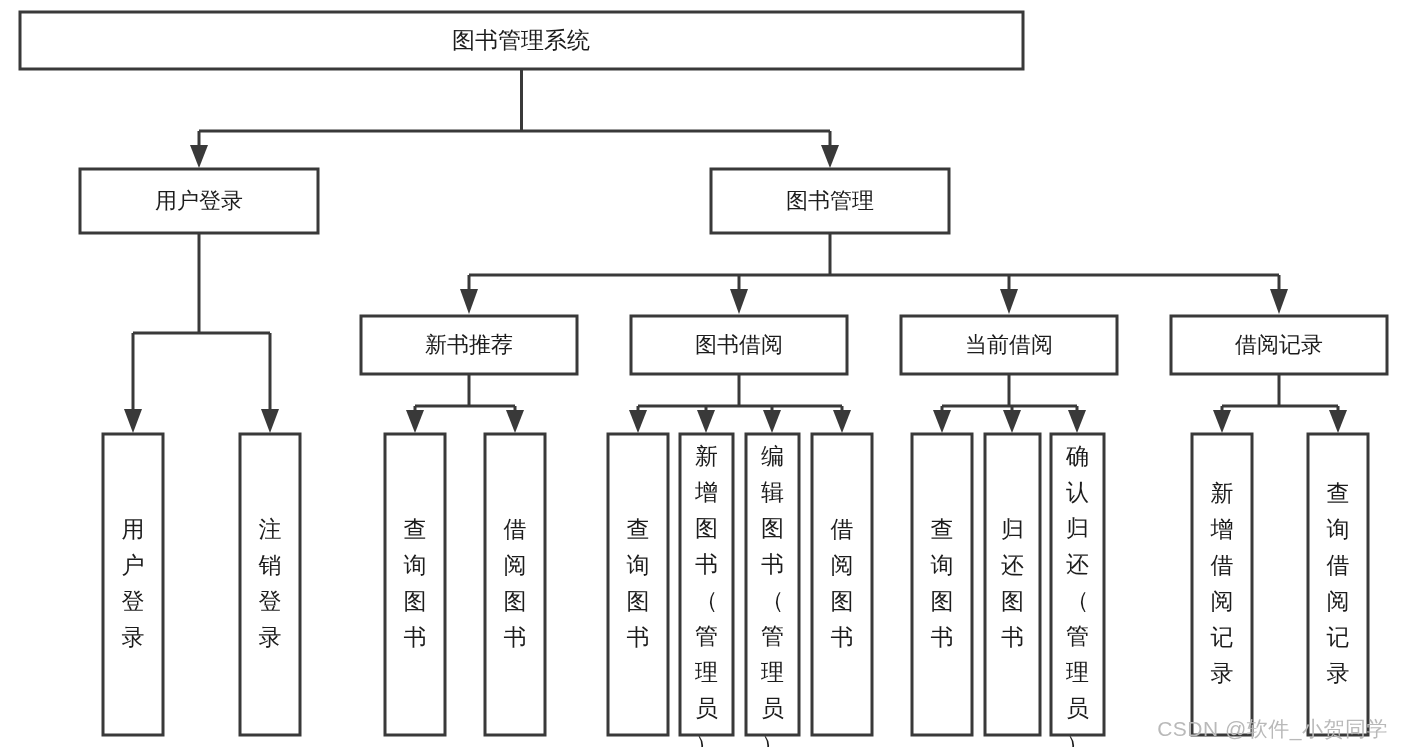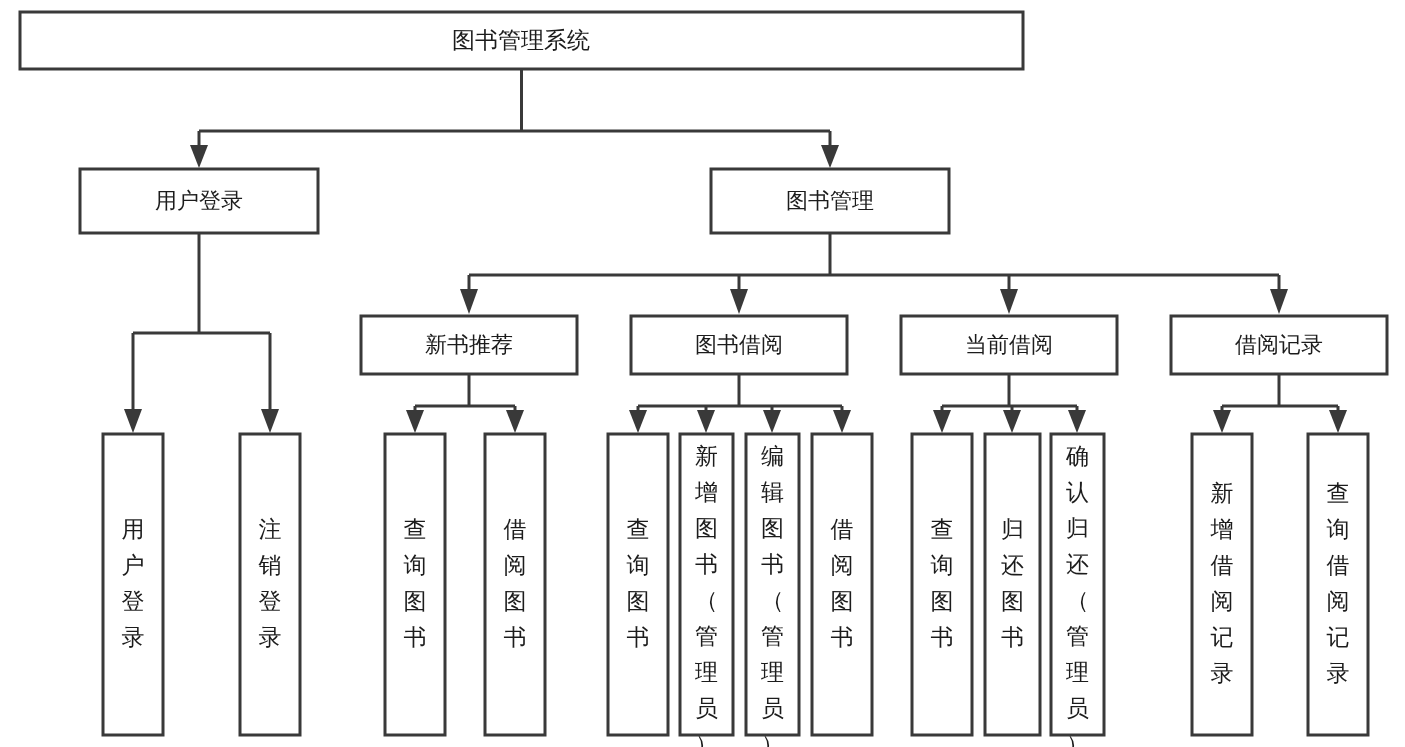--- a/index.html
+++ b/index.html
@@ -285,13 +285,14 @@
           <text class="leaf-char" x="1338" y="530.5">询</text>
           <text class="leaf-char" x="1338" y="566.5">借</text>
           <text class="leaf-char" x="1338" y="602.5">阅</text>
           <text class="leaf-char" x="1338" y="638.5">记</text>
           <text class="leaf-char" x="1338" y="674.5">录</text>
         </g>
       </g>
 
   </svg>
 
+  <div class="watermark-text">CSDN @软件_小贺同学</div>
 </div>
 
 </body></html>

